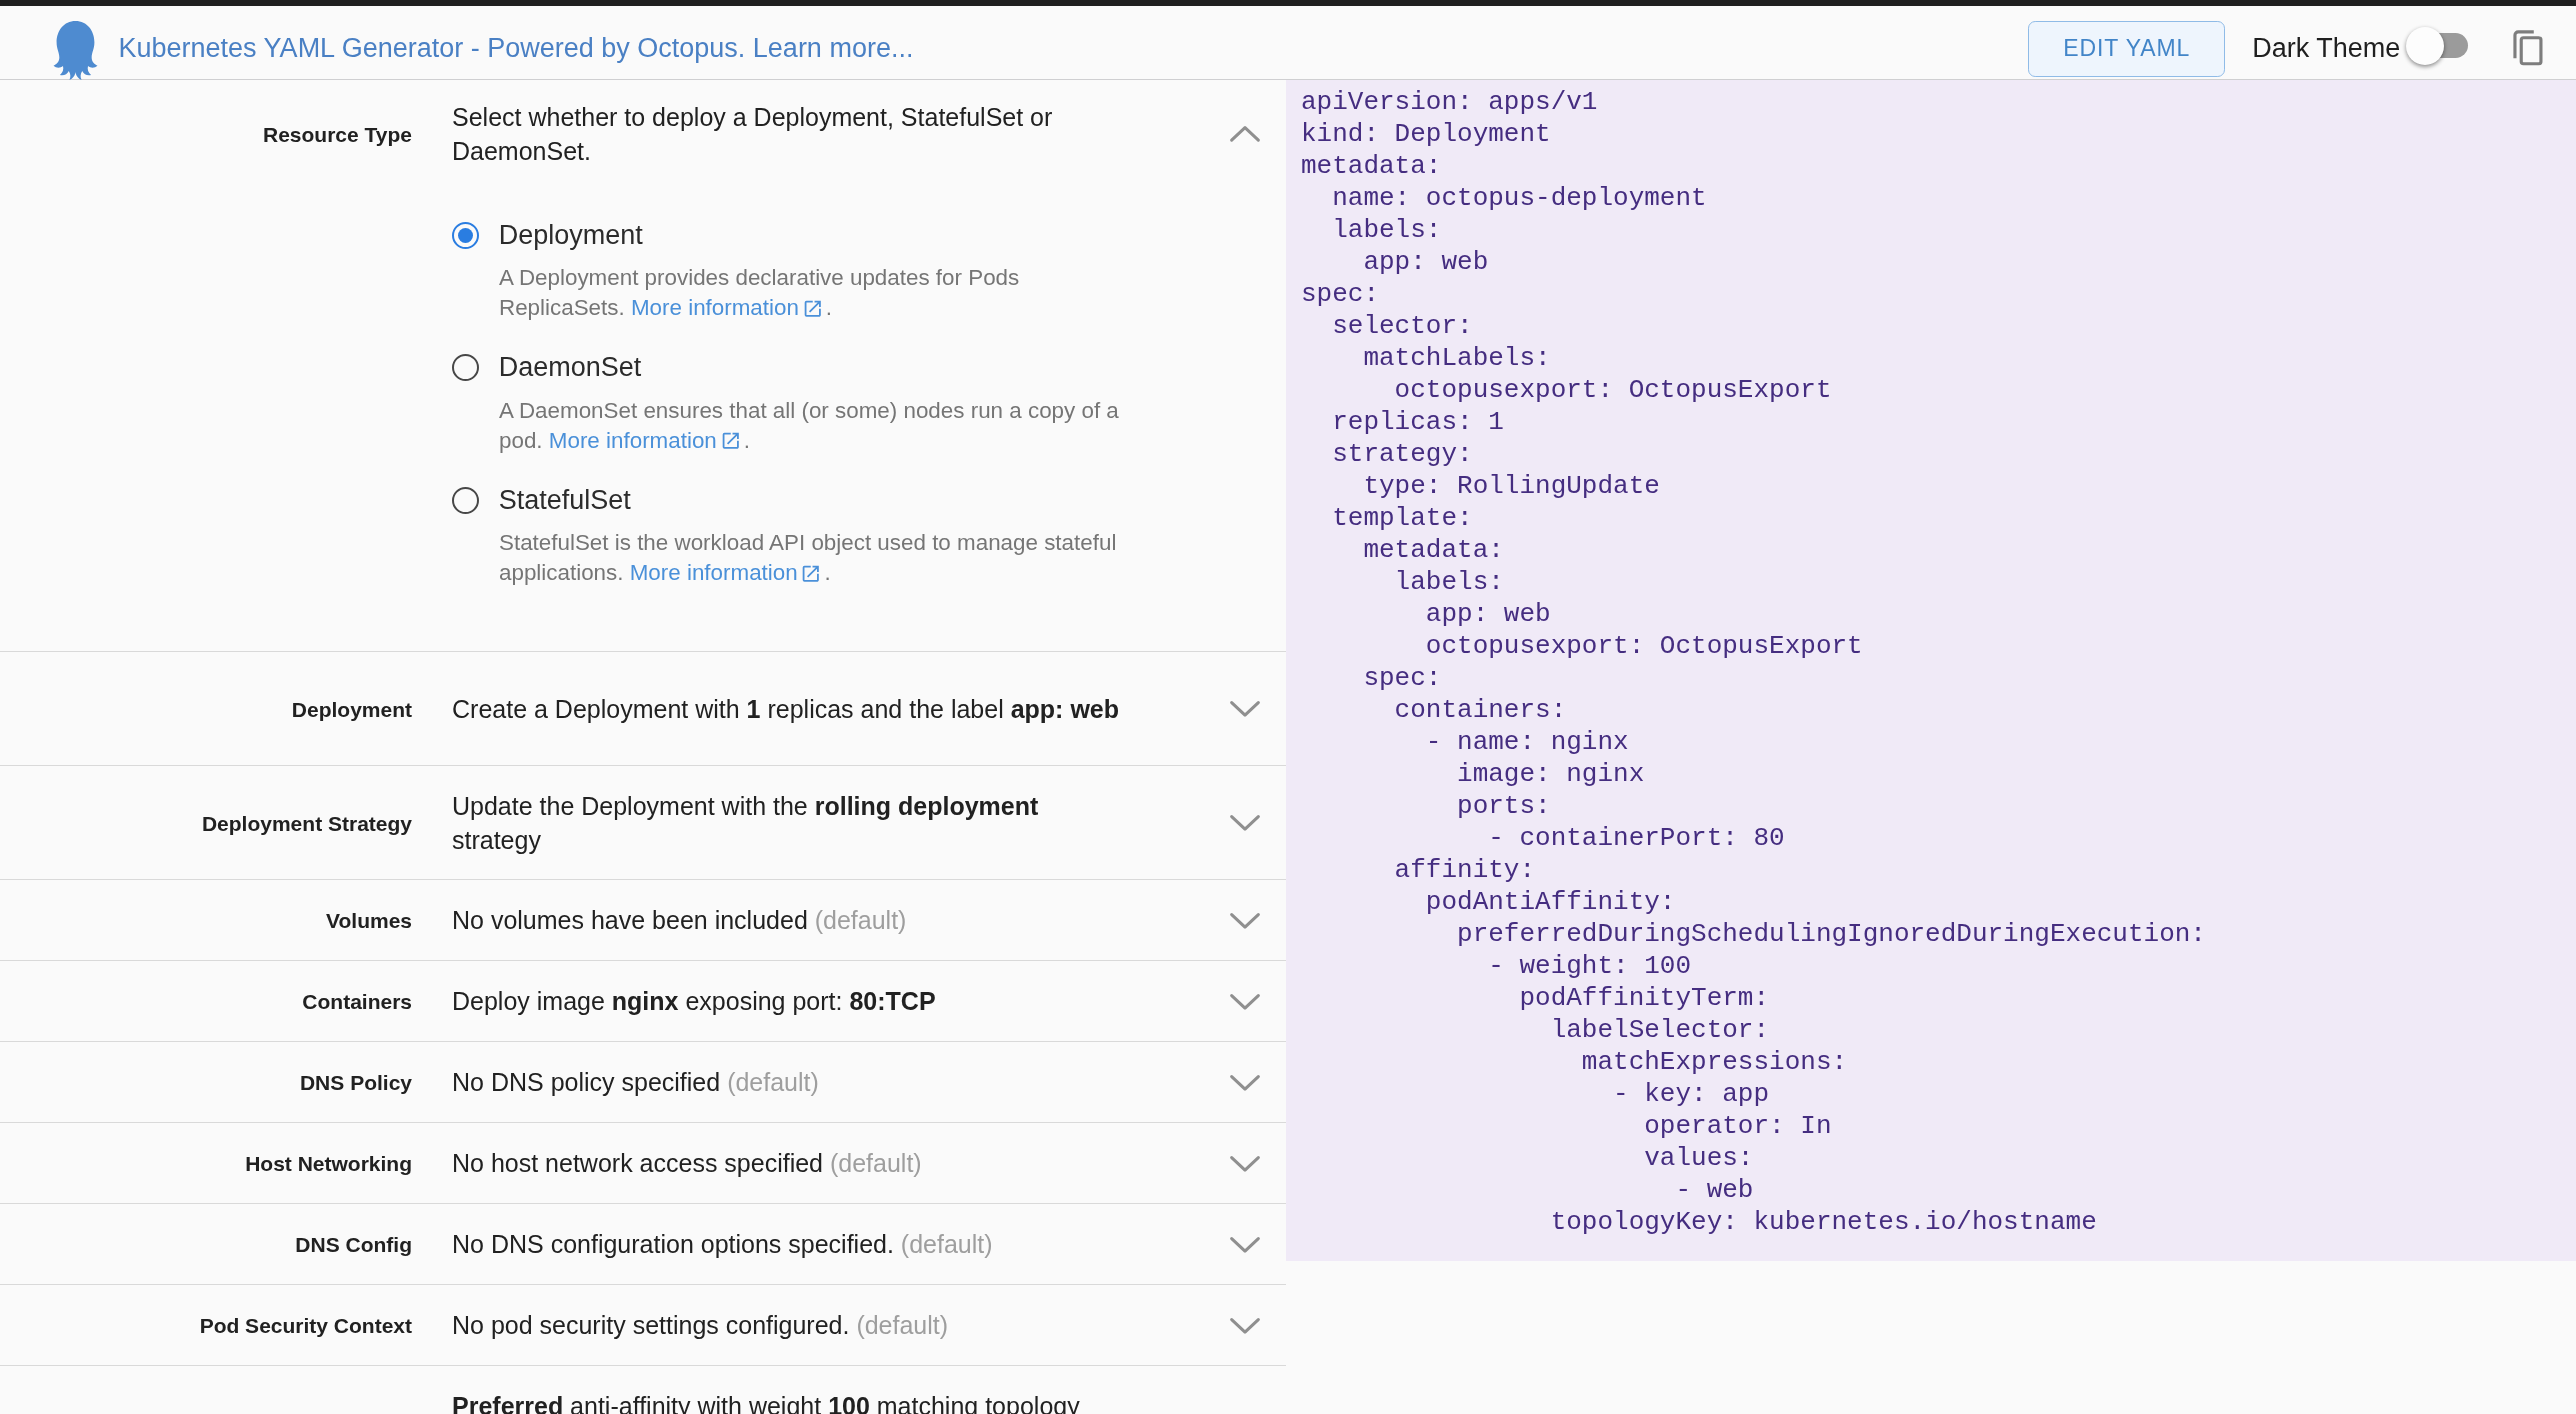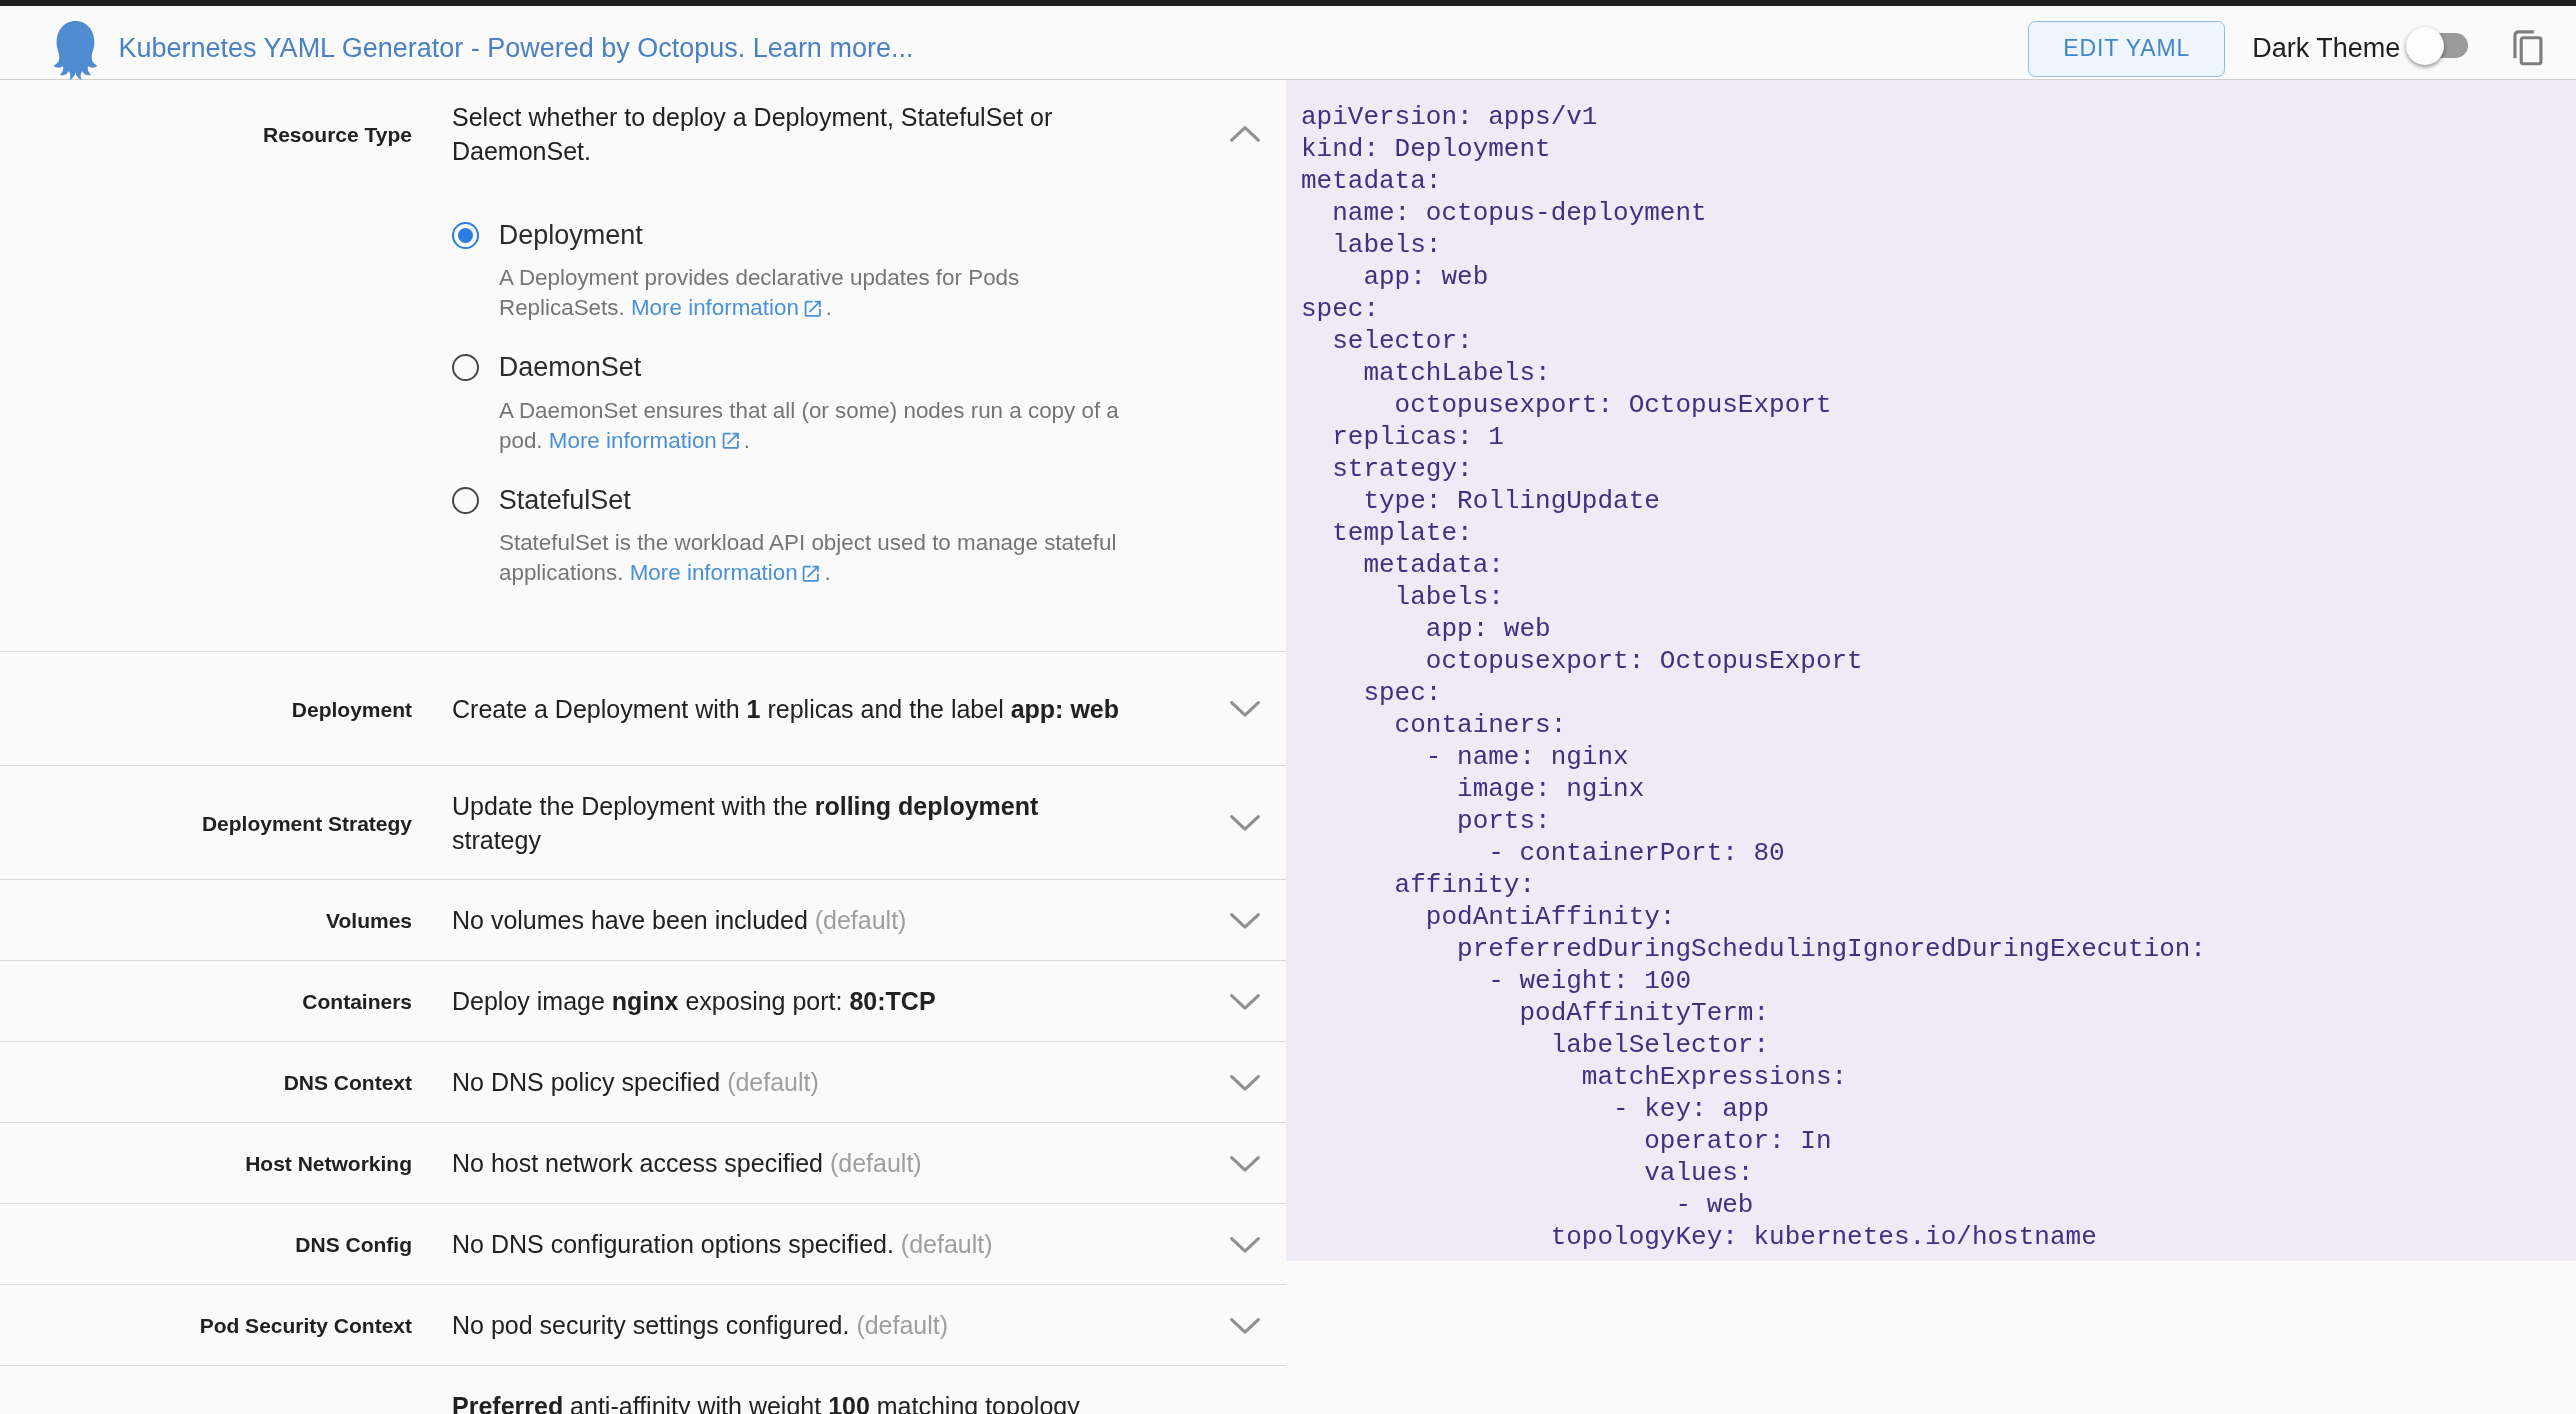--- a/index.html
+++ b/index.html
@@ -25,21 +25,21 @@
                    border-radius: 50%; background: #fdfdfd;
                    box-shadow: 0 1.8px 4.5px rgba(0,0,0,.45); }
   .copy-btn { width: 43px; height: 43px; cursor: pointer; background: none; border: none; padding: 0; }
 
   
   .main { display: flex; width: 100%; height: 1327px; }
   .left { width: 1286px; flex: 0 0 auto; background: #fafafa; }
   .right { flex: 1 1 auto; background: #fafafa; }
   .yaml-panel { background: #f0eaf7; height: 1181px; overflow: hidden; }
   .yaml-panel pre { font-family: "Liberation Mono", monospace; font-size: 26px;
-                    line-height: 32px; color: #452d80; padding: 21px 9px 0 15px; }
+                    line-height: 32px; color: #452d80; padding: 6px 9px 0 15px; }
 
   
   .label-col { flex: 0 0 412px; text-align: right; font-size: 21px; font-weight: 700;
                color: #212121; padding-top: 1.8px; }
   .desc-col { flex: 0 0 670px; margin-left: 40px; font-size: 25px; color: #212121;
               line-height: 34px; }
   .chev { margin-left: auto; margin-right: 23px; width: 36px; height: 36px;
           display: flex; align-items: center; justify-content: center; cursor: pointer; flex: 0 0 auto; }
 
   .section-head { display: flex; align-items: center; padding-top: 19.7px; }
@@ -175,21 +175,21 @@
       <div class="label-col">Containers</div>
       <div class="desc-col"><span>Deploy image </span><span class="b">nginx</span><span> exposing port: </span><span class="b">80:TCP</span></div>
       <div class="chev">
         <svg viewBox="0 0 36 22" width="32" height="19.7">
             <polyline points="3,4 18,18 33,4" fill="none" stroke="#8f8f8f" stroke-width="3.5" stroke-linecap="round" stroke-linejoin="round"></polyline>
           </svg>
       </div>
     </div>
 
     <div class="row short">
-      <div class="label-col">DNS Context</div>
+      <div class="label-col">DNS Policy</div>
       <div class="desc-col"><span>No DNS policy specified </span><span class="muted">(default)</span></div>
       <div class="chev">
         <svg viewBox="0 0 36 22" width="32" height="19.7">
             <polyline points="3,4 18,18 33,4" fill="none" stroke="#8f8f8f" stroke-width="3.5" stroke-linecap="round" stroke-linejoin="round"></polyline>
           </svg>
       </div>
     </div>
 
     <div class="row short">
       <div class="label-col">Host Networking</div>

